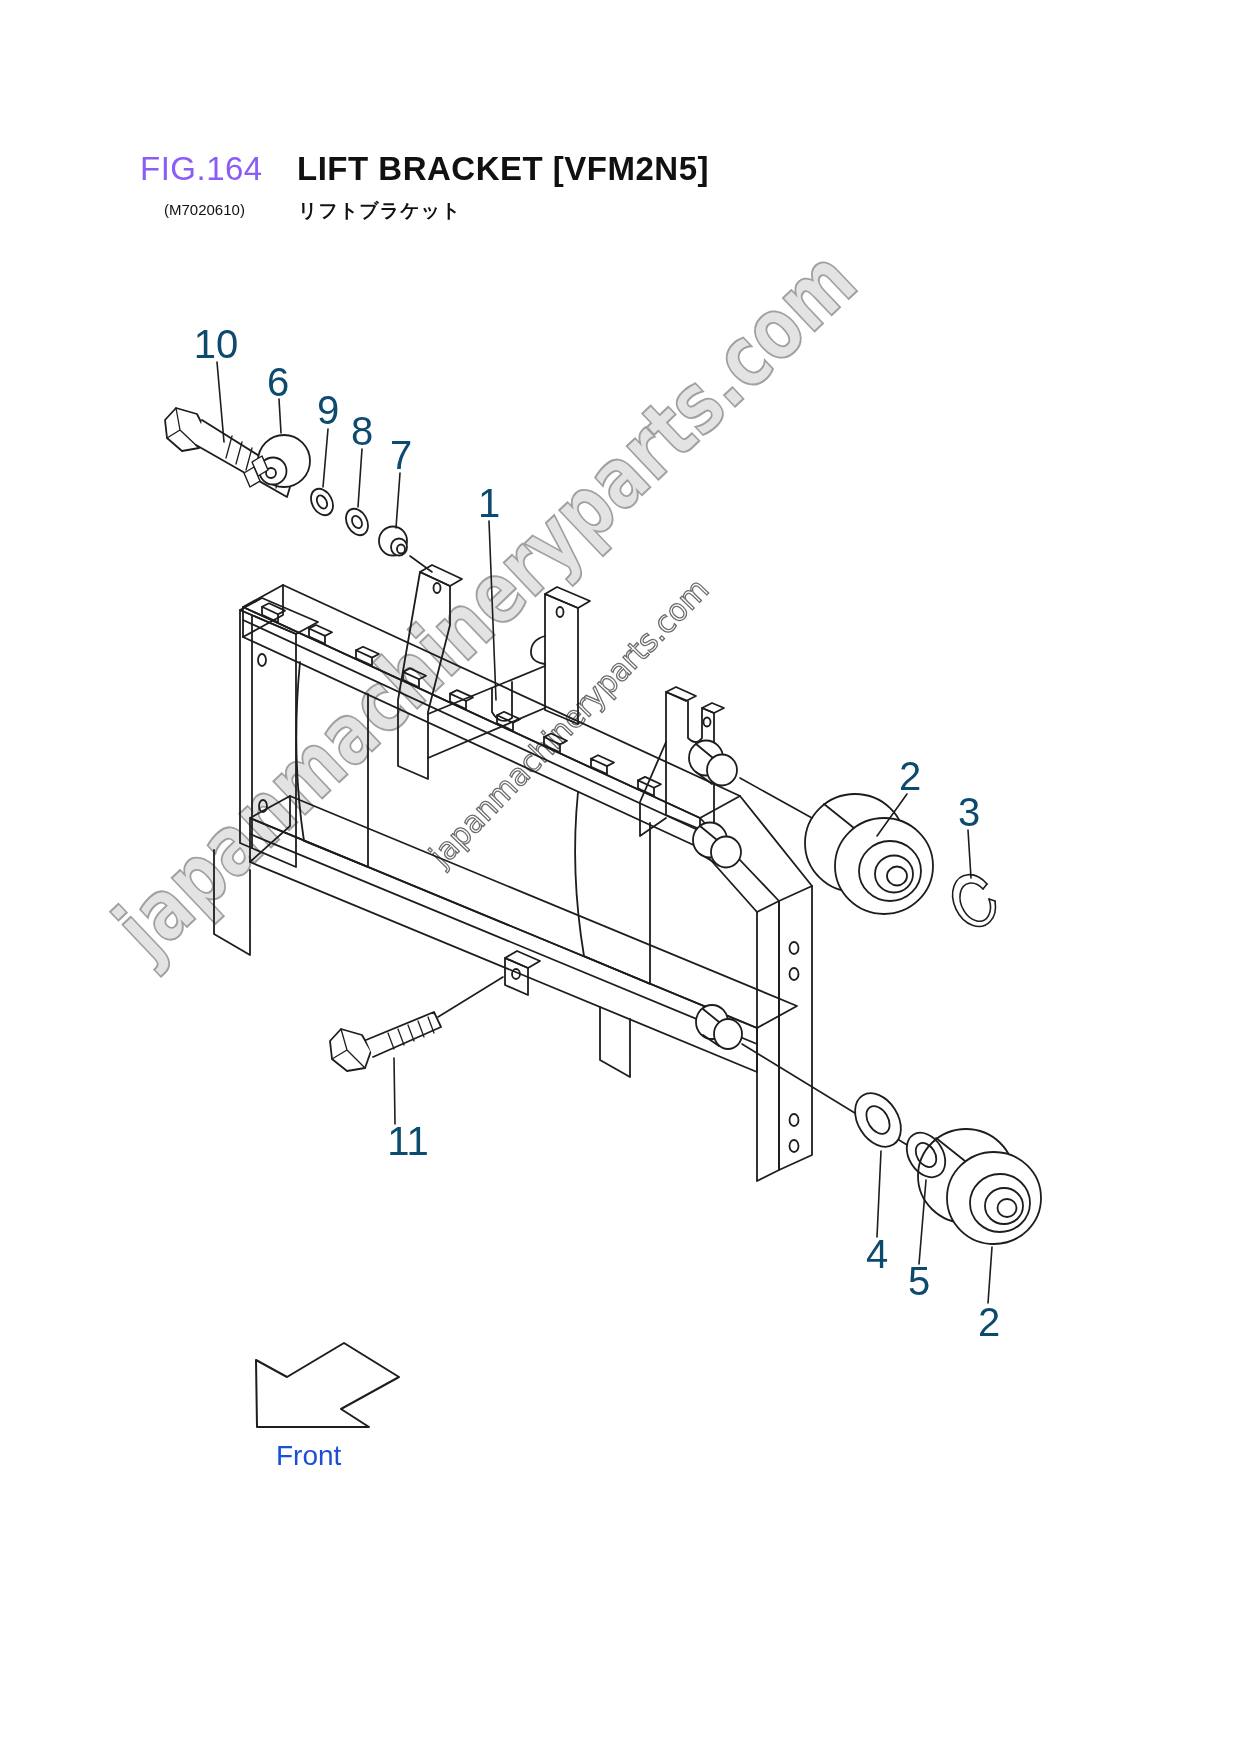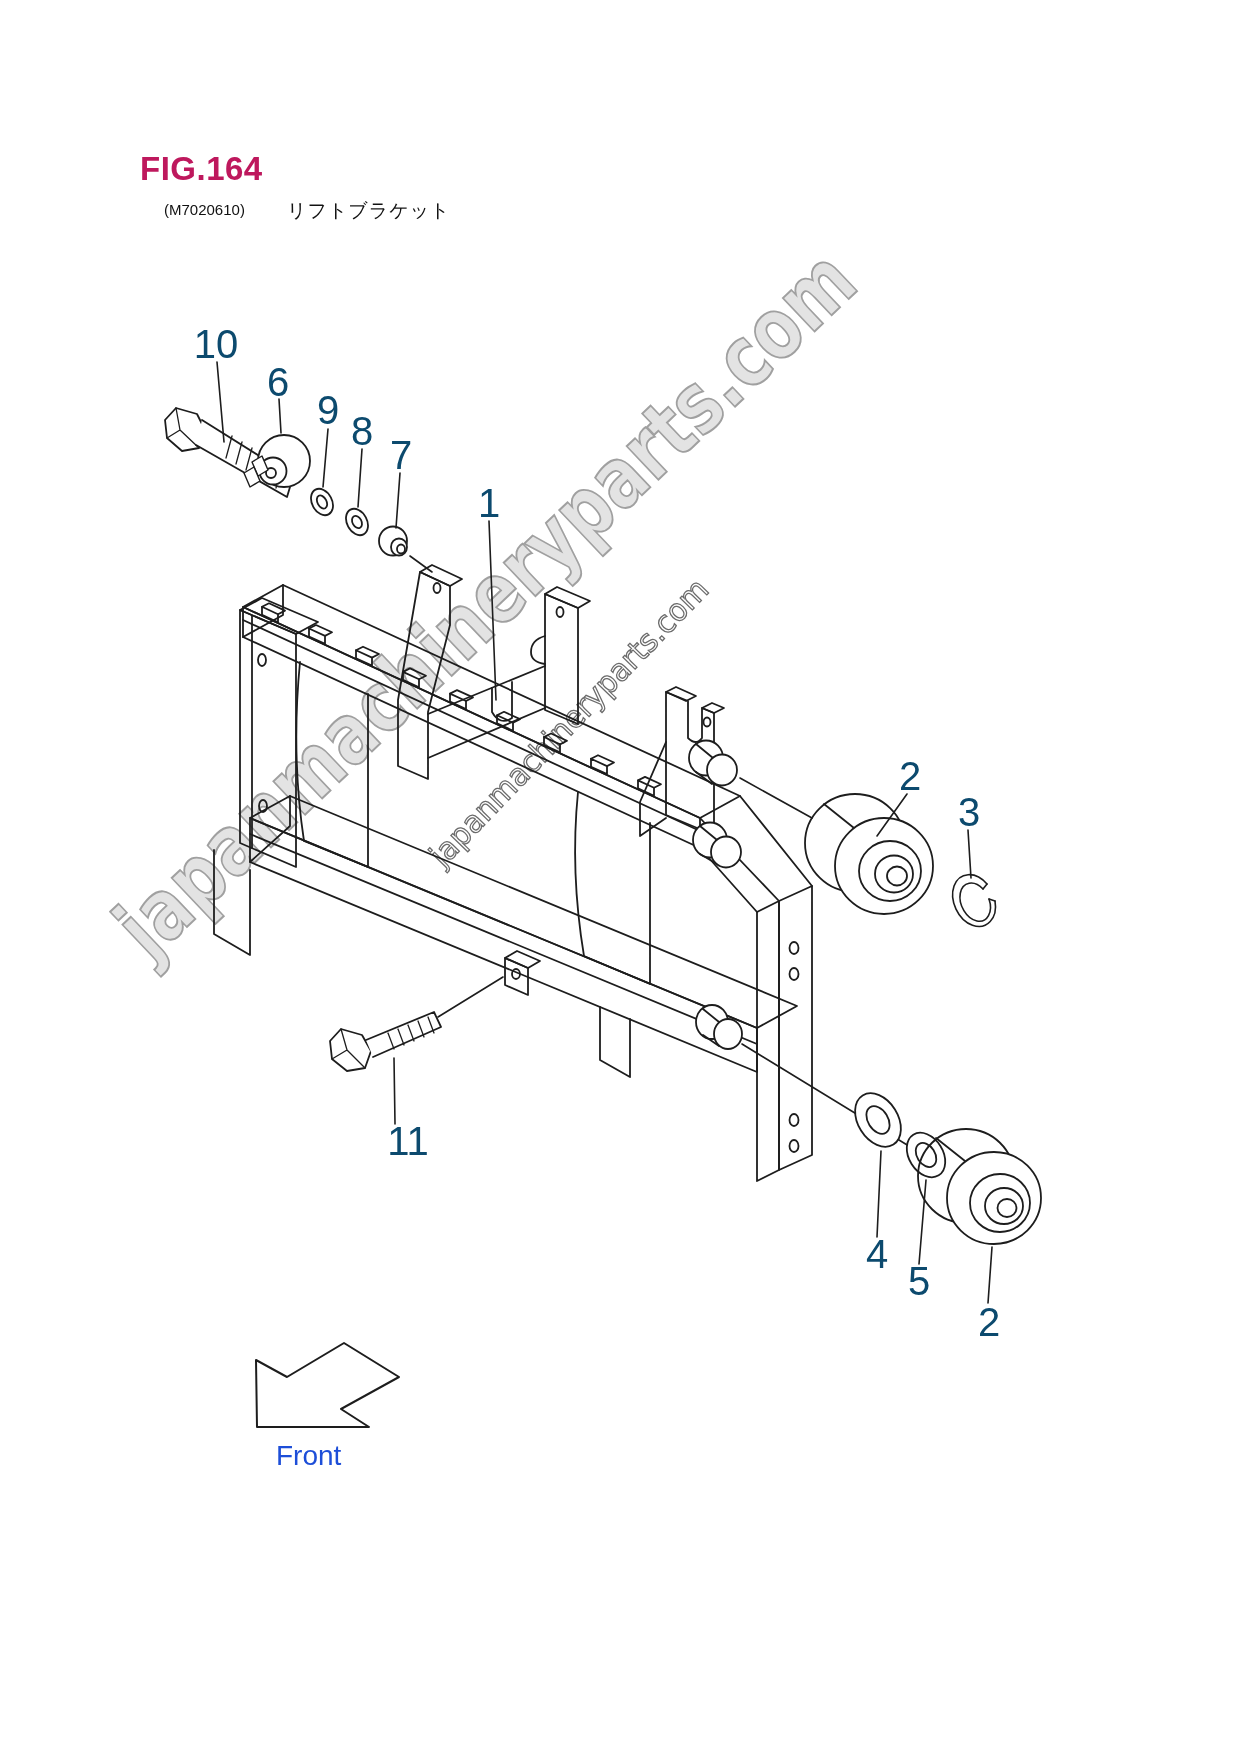--- a/index.html
+++ b/index.html
@@ -6,50 +6,51 @@
   .page{
     position:relative;
     width:1239px;height:1752px;
     background:#ffffff;
     font-family:"Liberation Sans", sans-serif;
     overflow:hidden;
     margin:0 auto;
   }
   .fig-no{
     position:absolute;left:140px;top:150px;
-    font-size:33px;font-weight:bold;color:#be185d;letter-spacing:.5px;
+    font-size:33px;font-weight:normal;color:#8b5cf6;letter-spacing:.5px;
   }
   .fig-title{
     position:absolute;left:297px;top:150px;
     font-size:33px;font-weight:bold;color:#111;letter-spacing:.5px;
   }
   .fig-code{
     position:absolute;left:164px;top:201px;
     font-size:15px;color:#111;
   }
   .fig-jp{
-    position:absolute;left:287px;top:198px;
-    font-size:19px;font-weight:normal;color:#111;letter-spacing:1px;
+    position:absolute;left:298px;top:198px;
+    font-size:19px;font-weight:bold;color:#111;letter-spacing:1px;
   }
   .diagram-svg{position:absolute;left:0;top:0;}
   .callout{
     position:absolute;transform:translate(-50%,-50%);
     font-size:40px;color:#0c4a6e;line-height:1;
   }
   .front-label{
     position:absolute;left:276px;top:1440px;
     font-size:28px;color:#1d4ed8;
   }
 </style>
 </head>
 <body>
 
 <div class="page">
 
   <div class="fig-no">FIG.164</div>
+  <div class="fig-title">LIFT BRACKET [VFM2N5]</div>
   <div class="fig-code">(M7020610)</div>
   <div class="fig-jp">リフトブラケット</div>
 
   <svg class="diagram-svg" width="1239" height="1752" viewBox="0 0 1239 1752">
 
     <defs>
       <g id="notch-tab">
         <path d="M0,0 L0,-8 L16,-0.6 L16,7.4 Z" fill="none"></path>
         <path d="M0,-8 L7,-11.5 L23,-4.2 L16,-0.6" fill="none"></path>
       </g>

